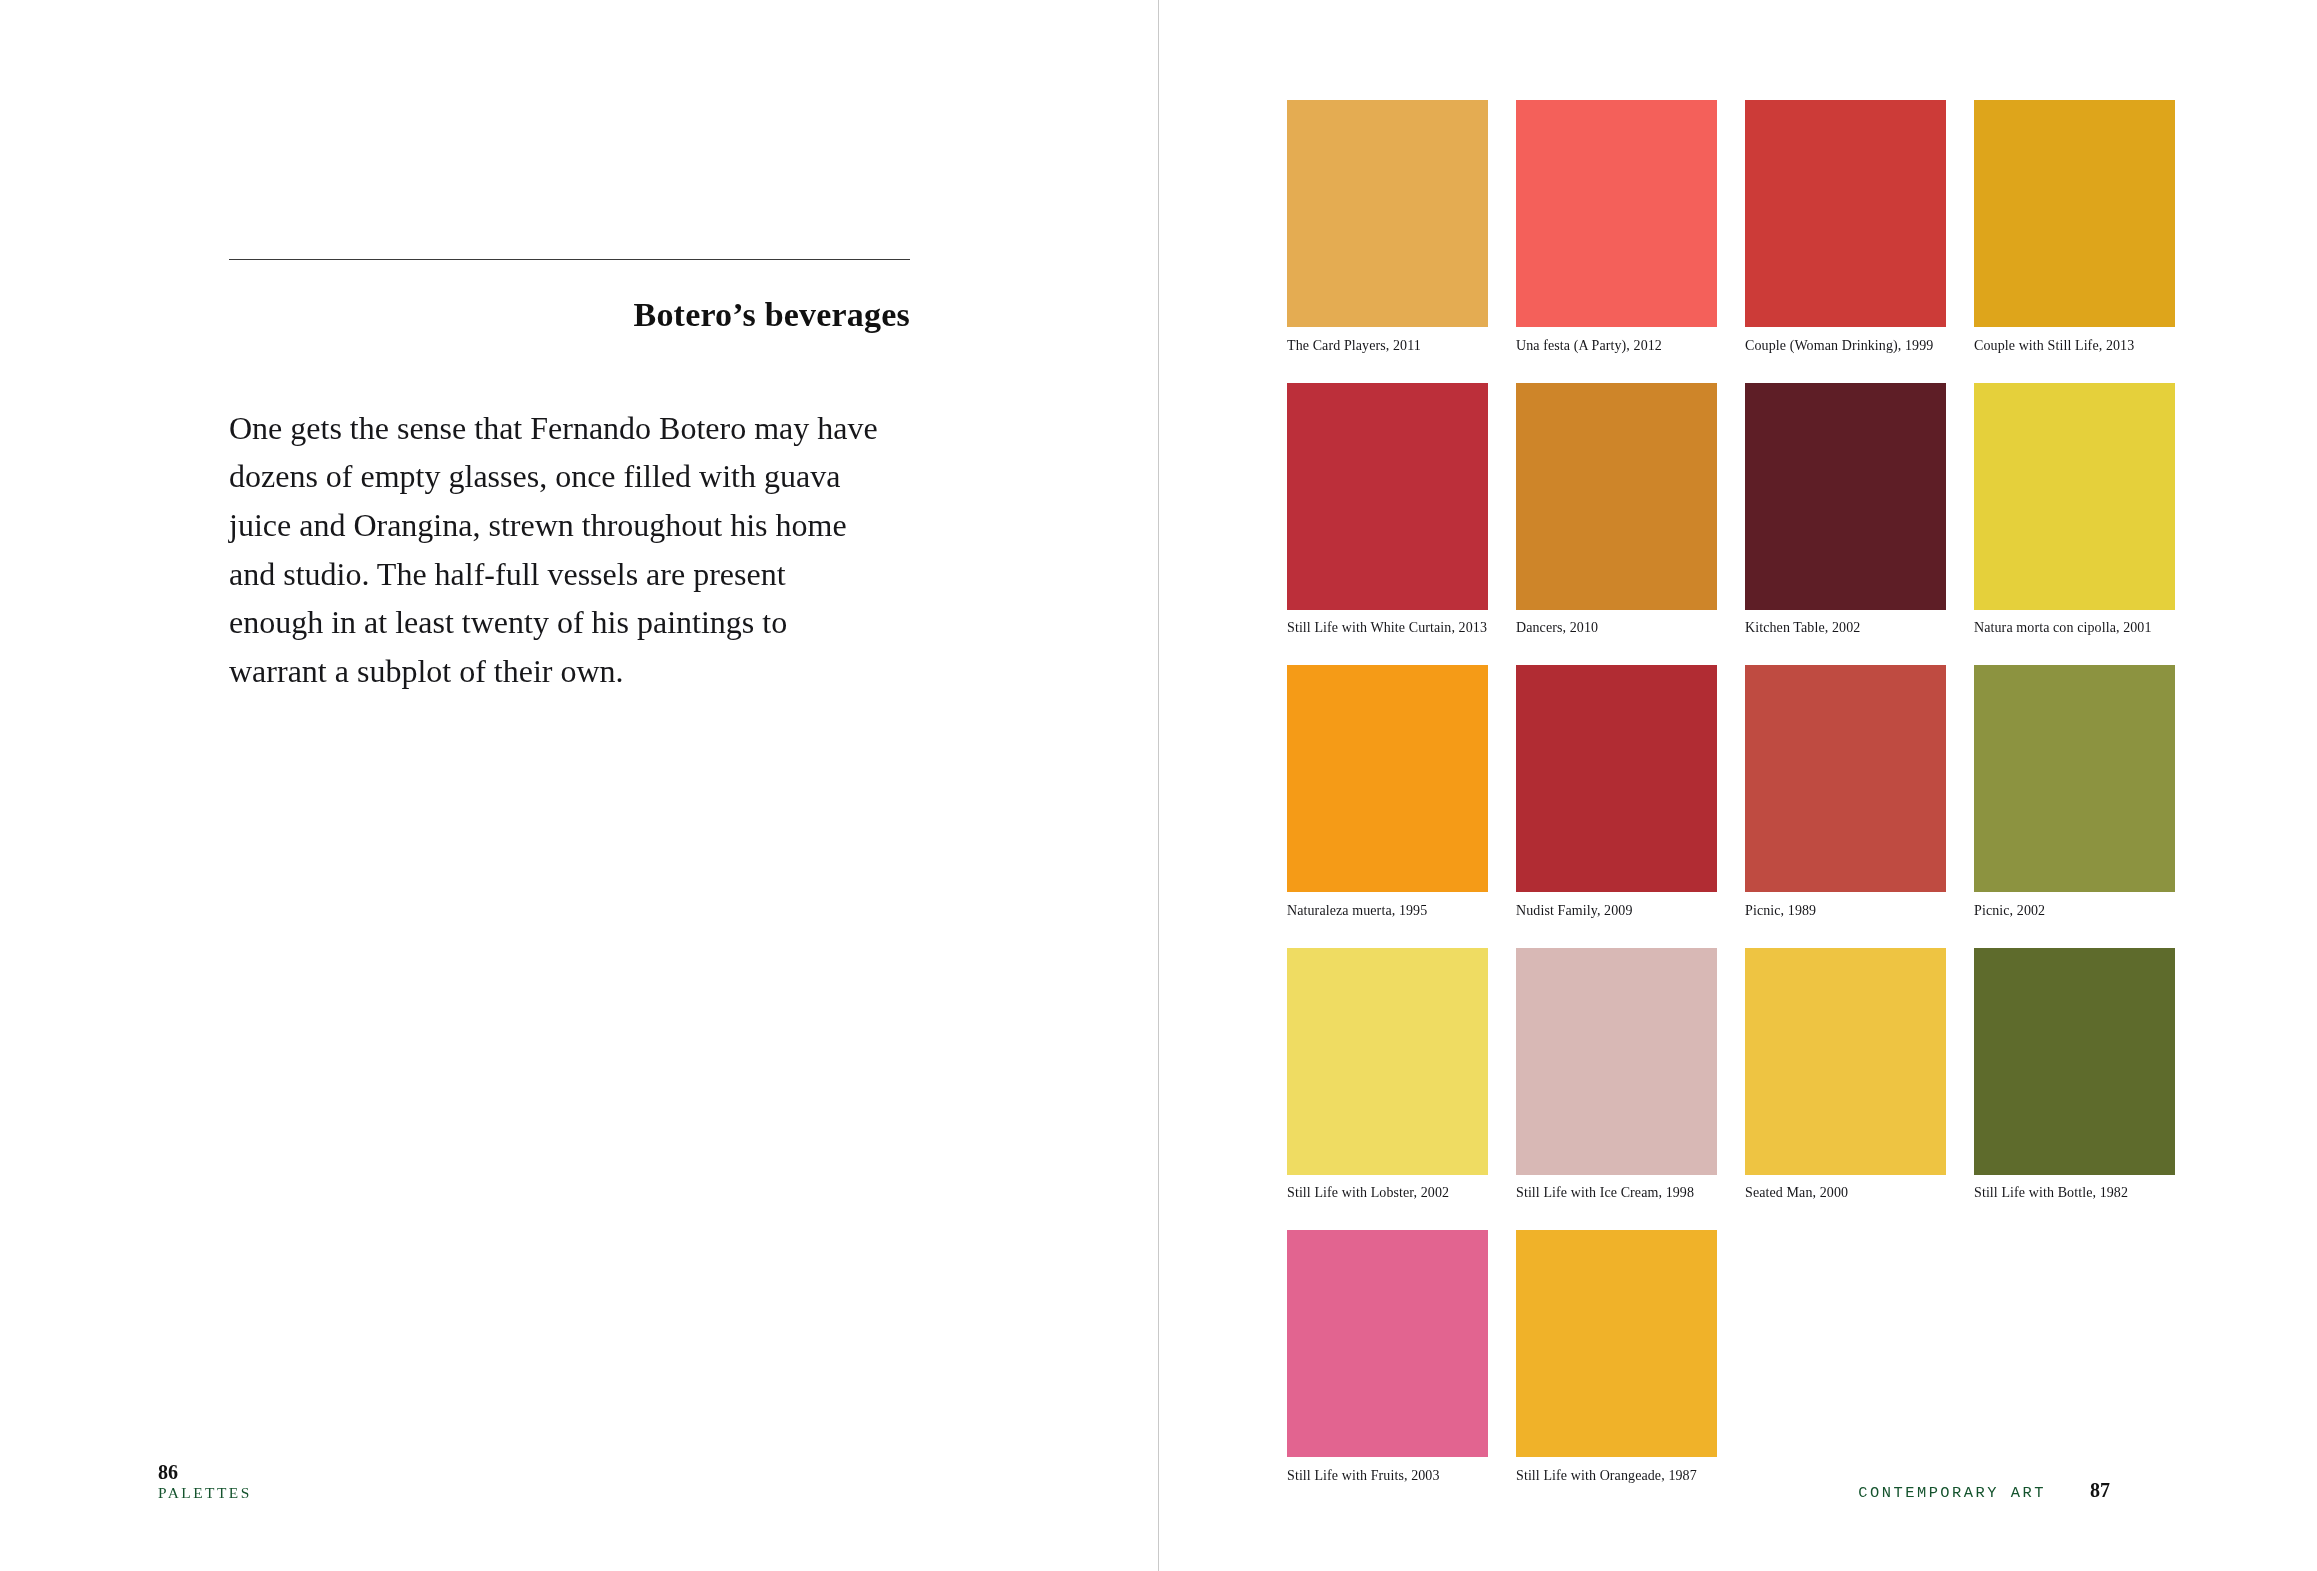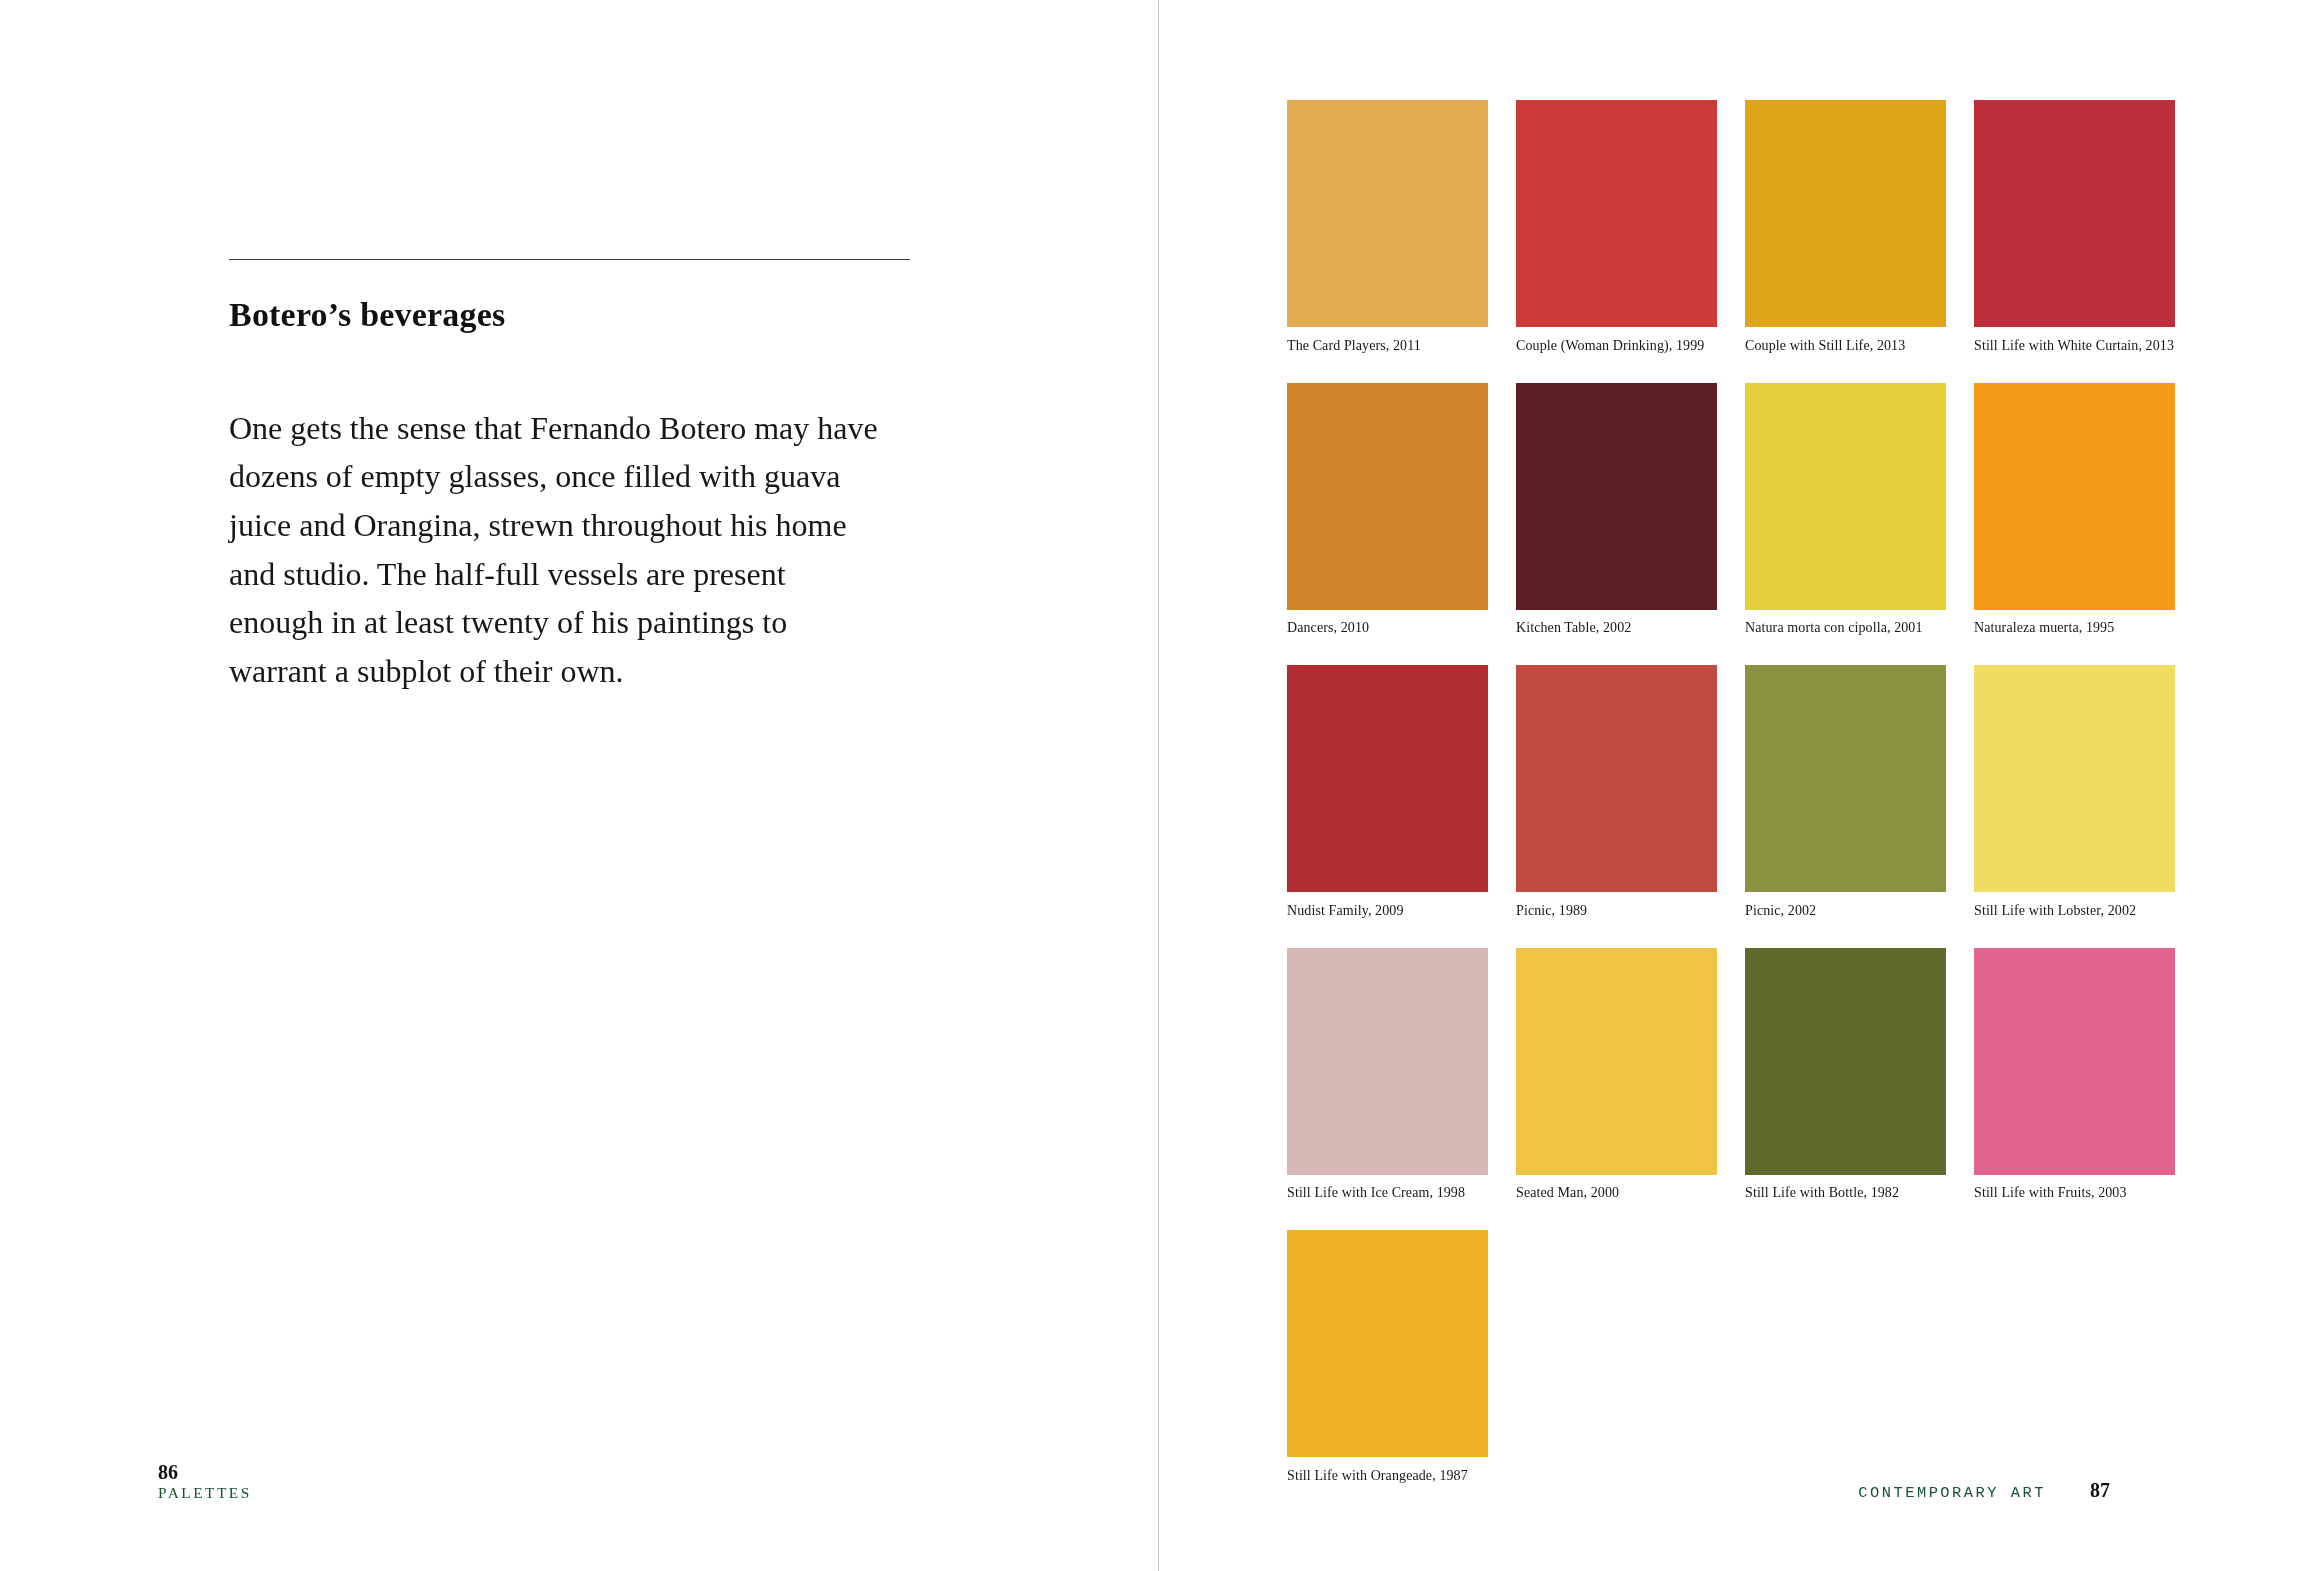--- a/index.html
+++ b/index.html
@@ -49,20 +49,21 @@
     margin-bottom: 35px;
   }
   .headline {
     font-family: "Liberation Serif", serif;
     font-size: 34px;
     font-weight: 700;
     letter-spacing: 0.2px;
     color: #111111;
     margin: 0 0 68px 0;
     line-height: 1.2;
+    text-align: right;
   }
   .body-text {
     font-family: "Liberation Serif", serif;
     font-size: 32px;
     line-height: 1.52;
     color: #17171a;
     margin: 0;
     width: 657px;
   }
 
@@ -140,20 +141,24 @@
     </div>
   </div>
 
   <div class="page page-right">
     <div class="grid" id="palette-grid">
         <div class="cell">
           <div class="swatch" style="background-color: rgb(228, 172, 82);"></div>
           <div class="caption">The Card Players, 2011</div>
         </div>
         <div class="cell">
+          <div class="swatch" style="background-color: rgb(244, 96, 90);"></div>
+          <div class="caption">Una festa (A Party), 2012</div>
+        </div>
+        <div class="cell">
           <div class="swatch" style="background-color: rgb(204, 59, 56);"></div>
           <div class="caption">Couple (Woman Drinking), 1999</div>
         </div>
         <div class="cell">
           <div class="swatch" style="background-color: rgb(222, 165, 27);"></div>
           <div class="caption">Couple with Still Life, 2013</div>
         </div>
         <div class="cell">
           <div class="swatch" style="background-color: rgb(188, 47, 58);"></div>
           <div class="caption">Still Life with White Curtain, 2013</div>

